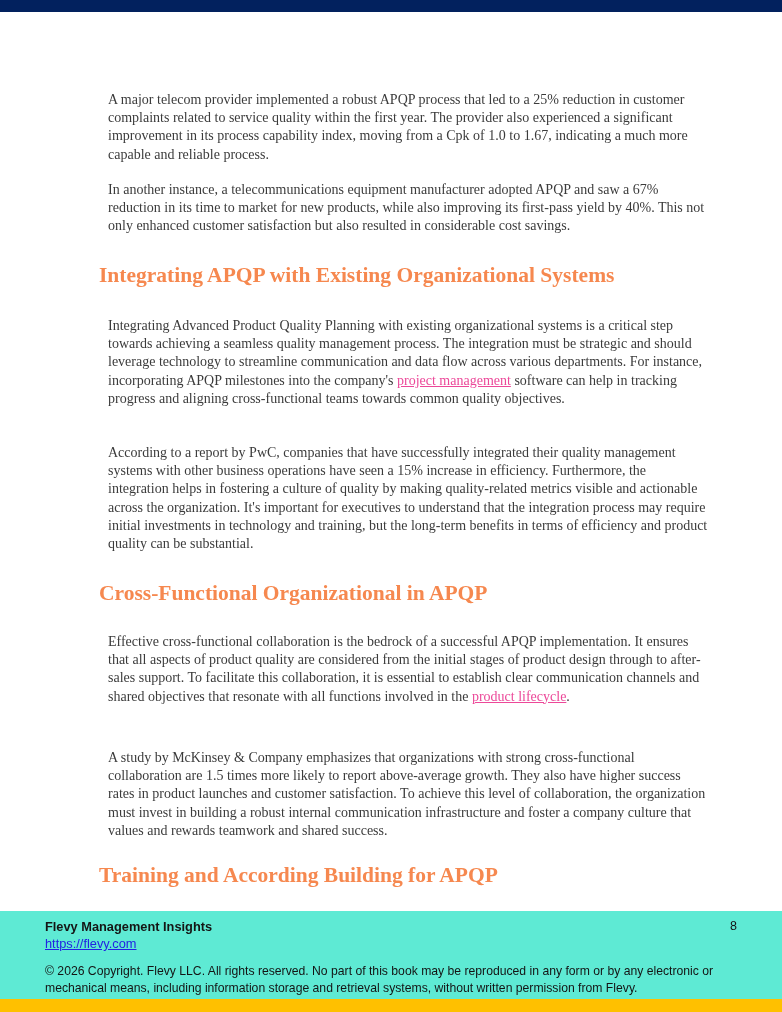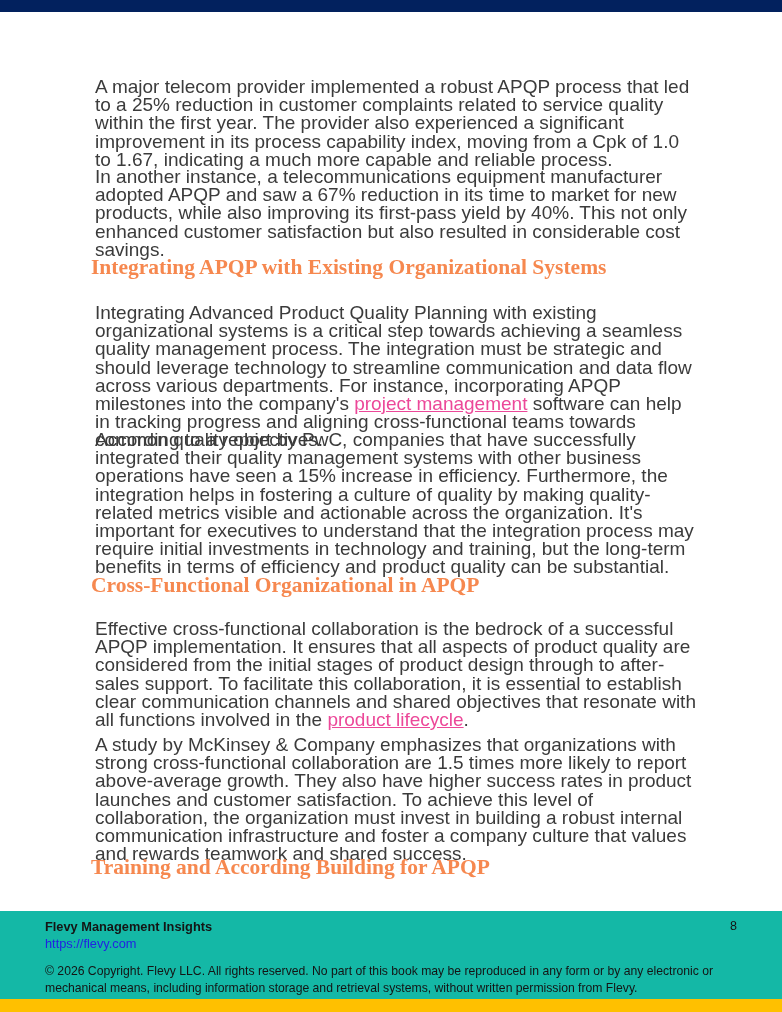--- a/index.html
+++ b/index.html
@@ -14,59 +14,61 @@
   .top-bar {
     position: absolute;
     top: 0; left: 0;
     width: 782px; height: 12px;
     background: #02215E;
   }
   .body-text {
     position: absolute;
     left: 91px;
     width: 601px;
-    margin: 4px;
-    font-size: 19px;
+    margin: 17px;
+    font-size: 14px;
     line-height: 18.2px;
     color: #3B3B3B;
+    font-family: Liberation Serif, serif;
   }
   .heading {
     position: absolute;
     left: 91px;
     width: 660px;
-    margin: 0;
+    margin: 8px;
     font-family: "Liberation Serif", serif;
     font-weight: 700;
     font-size: 21.5px;
     line-height: 27px;
     color: #F6884F;
   }
   .body-link {
     color: #ec4899;
     text-decoration: underline;
     cursor: pointer;
   }
   .footer-band {
     position: absolute;
     left: 0; top: 911px;
     width: 782px; height: 88px;
-    background: #14b8a6;
+    background: #5eead4;
   }
   .footer-brand {
     position: absolute;
     left: 45px; top: 8px;
     font-size: 12.8px;
     font-weight: 700;
     color: #141414;
   }
   .footer-url {
     position: absolute;
     left: 45px; top: 25px;
     font-size: 12.8px;
     color: #2222E2;
+    text-decoration: underline;
     cursor: pointer;
   }
   .footer-page-number {
     position: absolute;
     right: 45px; top: 8px;
     font-size: 12.5px;
     color: #141414;
   }
   .footer-copyright {
     position: absolute;

